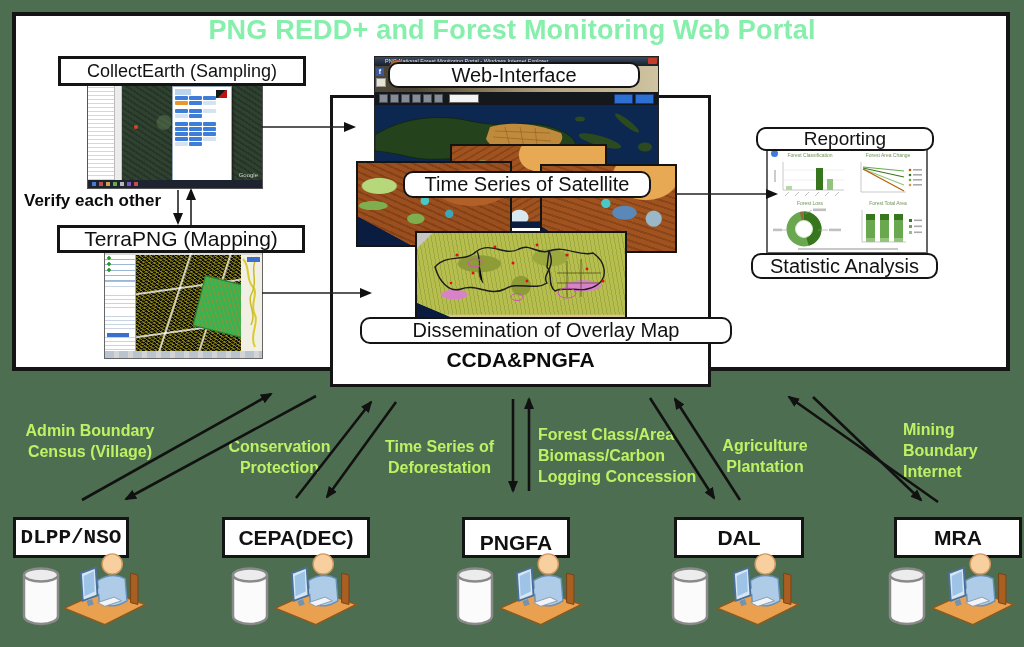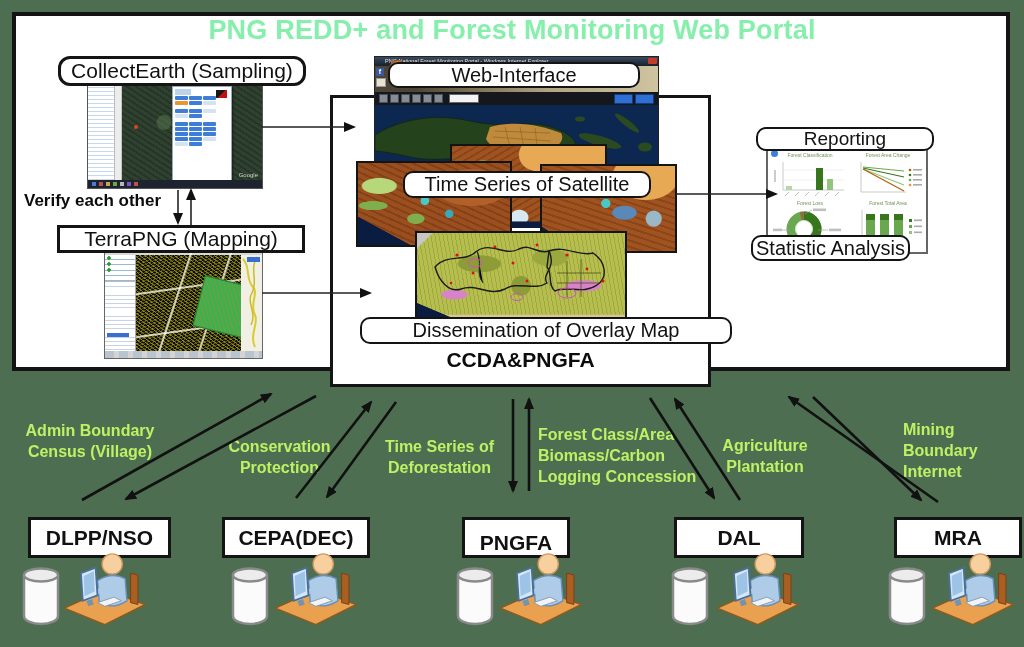--- a/index.html
+++ b/index.html
@@ -160,21 +160,21 @@
   #arrows{position:absolute;left:0;top:0;width:1024px;height:647px;z-index:9;pointer-events:none;}
 </style>
 </head>
 <body>
 
 <div id="stage">
 
   <div class="abs" id="outer-box"></div>
   <div class="abs" id="main-title">PNG REDD+ and Forest Monitoring Web Portal</div>
 
-  <div class="lb" style="left:58px;top:56px;width:248px;height:30px;font-size:21px;border-radius:12px;">
+  <div class="lb" style="left:58px;top:56px;width:248px;height:30px;font-size:18px;">
     <span>CollectEarth (Sampling)</span>
   </div>
   <div class="abs" id="ce-shot">
     <div id="ce-top">
       <i style="background:#4a7ad0"></i>
       <i style="background:#d0a24a"></i>
       <i style="background:#6aa84f"></i>
       <i style="background:#888"></i>
       <i style="background:#b55"></i>
     </div>
@@ -462,21 +462,21 @@
           <rect x="59" y="19" width="3" height="3" fill="#6aa84f"></rect>
             <rect x="64" y="19.5" width="8" height="1.6" fill="#aaa"></rect>
           <rect x="59" y="25" width="3" height="3" fill="#93c47d"></rect>
             <rect x="64" y="25.5" width="8" height="1.6" fill="#aaa"></rect>
         </g>
       </svg>
     </div>
     <div id="stats-cap"></div>
   </div>
 
-  <div class="lb thin" style="left:751px;top:235px;width:159px;height:26px;text-align:right;">
+  <div class="lb thin" style="left:751px;top:253px;width:187px;height:26px;text-align:right;">
     <span>Statistic Analysis</span>
   </div>
 
   <div class="flowlabel" style="left:10px;top:420px;width:160px;">
     <span>Admin Boundary</span>
     <span>Census (Village)</span>
   </div>
   <div class="flowlabel" style="left:222px;top:436px;width:115px;">
     <span>Conservation</span>
     <span>Protection</span>
@@ -493,21 +493,21 @@
   <div class="flowlabel" style="left:714px;top:435px;width:102px;">
     <span>Agriculture</span>
     <span>Plantation</span>
   </div>
   <div class="flowlabel la" style="left:903px;top:419px;width:95px;">
     <span>Mining</span>
     <span>Boundary</span>
     <span>Internet</span>
   </div>
 
-  <div class="lb agency-box" style="left:28px;top:517px;width:143px;height:41px;">
+  <div class="lb agency-box" style="left:13px;top:517px;width:116px;height:41px;font-family:Liberation Mono, monospace;">
     <span>DLPP/NSO</span>
   </div>
   <div class="lb agency-box" style="left:222px;top:517px;width:148px;height:41px;">
     <span>CEPA(DEC)</span>
   </div>
   <div class="lb agency-box" style="left:462px;top:517px;width:108px;height:41px;align-items:flex-end;">
     <span>PNGFA</span>
   </div>
   <div class="lb agency-box" style="left:674px;top:517px;width:130px;height:41px;">
     <span>DAL</span>

